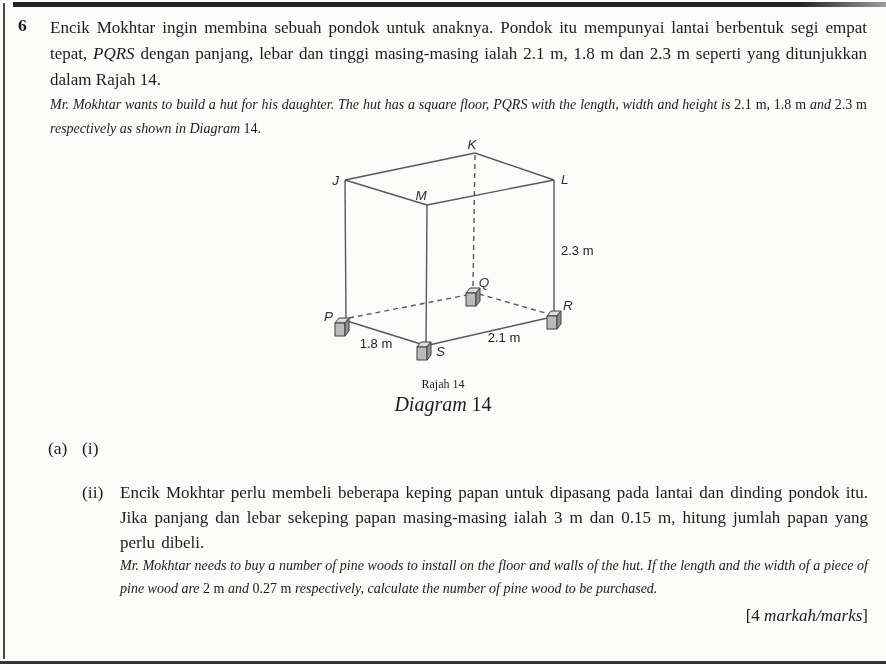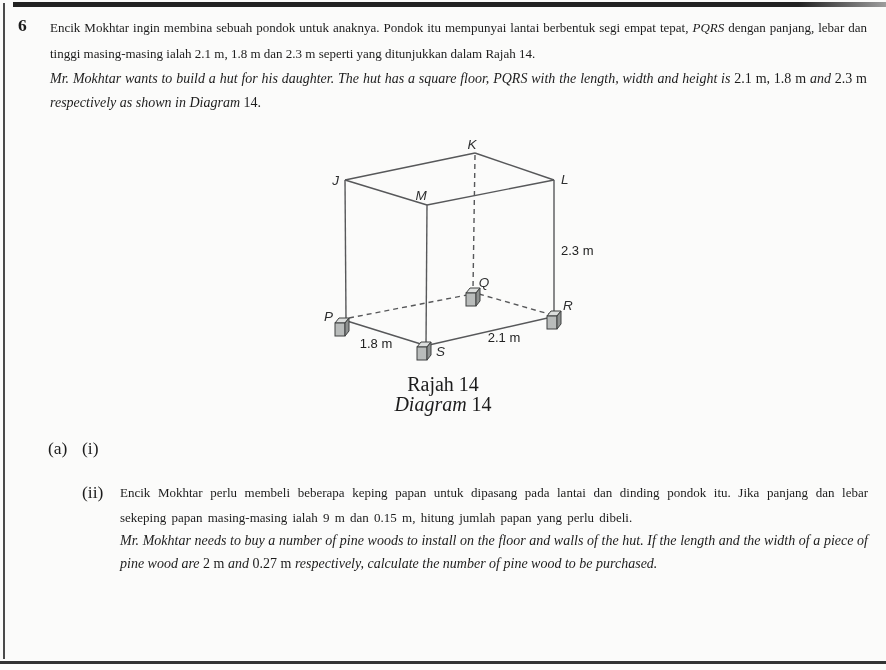--- a/index.html
+++ b/index.html
@@ -9,39 +9,39 @@
   }
   .topbar{position:absolute;left:13px;top:2px;right:0;height:5px;
     background:linear-gradient(90deg,#222 0%,#222 90%,#9d9d9d 100%);}
   .leftline{position:absolute;left:3px;top:3px;width:2px;height:656px;background:#4a4a4a;}
   .bottomline{position:absolute;left:0;top:661px;width:886px;height:3px;background:#333;}
 
   .qnum{position:absolute;left:18px;top:15px;font-weight:bold;font-size:17.5px;}
 
   .intro{position:absolute;left:50px;top:15px;width:817px;}
   p{margin:0;}
-  .my{font-size:13px;line-height:26px;color:#1c1c1c;}
+  .my{font-size:17px;line-height:26px;color:#1c1c1c;}
   .en{font-size:14px;line-height:24px;font-style:italic;}
   .en .rm{font-style:normal;}
   .it{font-style:italic;}
   .jst{text-align:justify;}
 
   .diagram{position:absolute;left:296px;top:136px;width:334px;height:240px;}
   .diagram svg{display:block;}
   .edge{stroke:#57585a;stroke-width:1.4;fill:none;}
   .edge.dash{stroke-dasharray:5 4;}
   .vlabel{font-family:"Liberation Sans",sans-serif;font-style:italic;
           font-size:13.5px;fill:#2e2f30;}
   .dlabel{font-family:"Liberation Sans",sans-serif;font-size:13px;fill:#222;}
   .ft-top{fill:#dcdedd;stroke:#3f4140;stroke-width:1;}
   .ft-front{fill:#b9bcbb;stroke:#3f4140;stroke-width:1;}
   .ft-side{fill:#8e9190;stroke:#3f4140;stroke-width:1;}
 
   .caption{position:absolute;left:0;top:374px;width:886px;text-align:center;}
-  .cap-my{font-size:20px;line-height:20px;}
+  .cap-my{font-size:12px;line-height:20px;}
   .cap-en{font-size:20px;line-height:20px;}
 
   .parts{position:absolute;left:48px;top:436px;width:820px;}
   .prow{display:flex;align-items:flex-start;}
   .lbl-a{width:34px;flex:0 0 34px;font-size:17.5px;line-height:25px;}
   .lbl-i{width:38px;flex:0 0 38px;font-size:17.5px;line-height:25px;}
   .ptext{flex:1;min-width:0;}
   .ptext .my{line-height:25px;}
   .ptext .en{line-height:22.5px;}
   .row2{margin-top:19px;}
@@ -126,18 +126,19 @@
     <div class="prow">
       <span class="lbl-a">(a)</span>
       <span class="lbl-i">(i)</span>
       <div class="ptext">
       </div>
     </div>
     <div class="prow row2">
       <span class="lbl-a"></span>
       <span class="lbl-i">(ii)</span>
       <div class="ptext">
-        <p class="my jst wsp">Encik Mokhtar perlu membeli beberapa keping papan untuk dipasang pada lantai dan dinding pondok itu. Jika panjang dan lebar sekeping papan masing-masing ialah 9 m dan 0.15 m, hitung jumlah papan yang perlu dibeli.</p>
+        <p class="my jst wsp">Encik Mokhtar perlu membeli beberapa keping papan untuk dipasang pada lantai dan dinding pondok itu. Jika panjang dan lebar sekeping papan masing-masing ialah 3 m dan 0.15 m, hitung jumlah papan yang perlu dibeli.</p>
         <p class="en jst"><span>Mr. Mokhtar needs to buy a number of pine woods to install on the floor and walls of the hut. If the length and the width of a piece of pine wood are </span><span class="rm">2 m</span><span> and </span><span class="rm">0.27 m</span><span> respectively, calculate the number of pine wood to be purchased.</span></p>
+        <div class="marks"><span>[4 </span><span class="it">markah/marks</span><span>]</span></div>
       </div>
     </div>
   </div>
 </div>
 
 </body></html>

